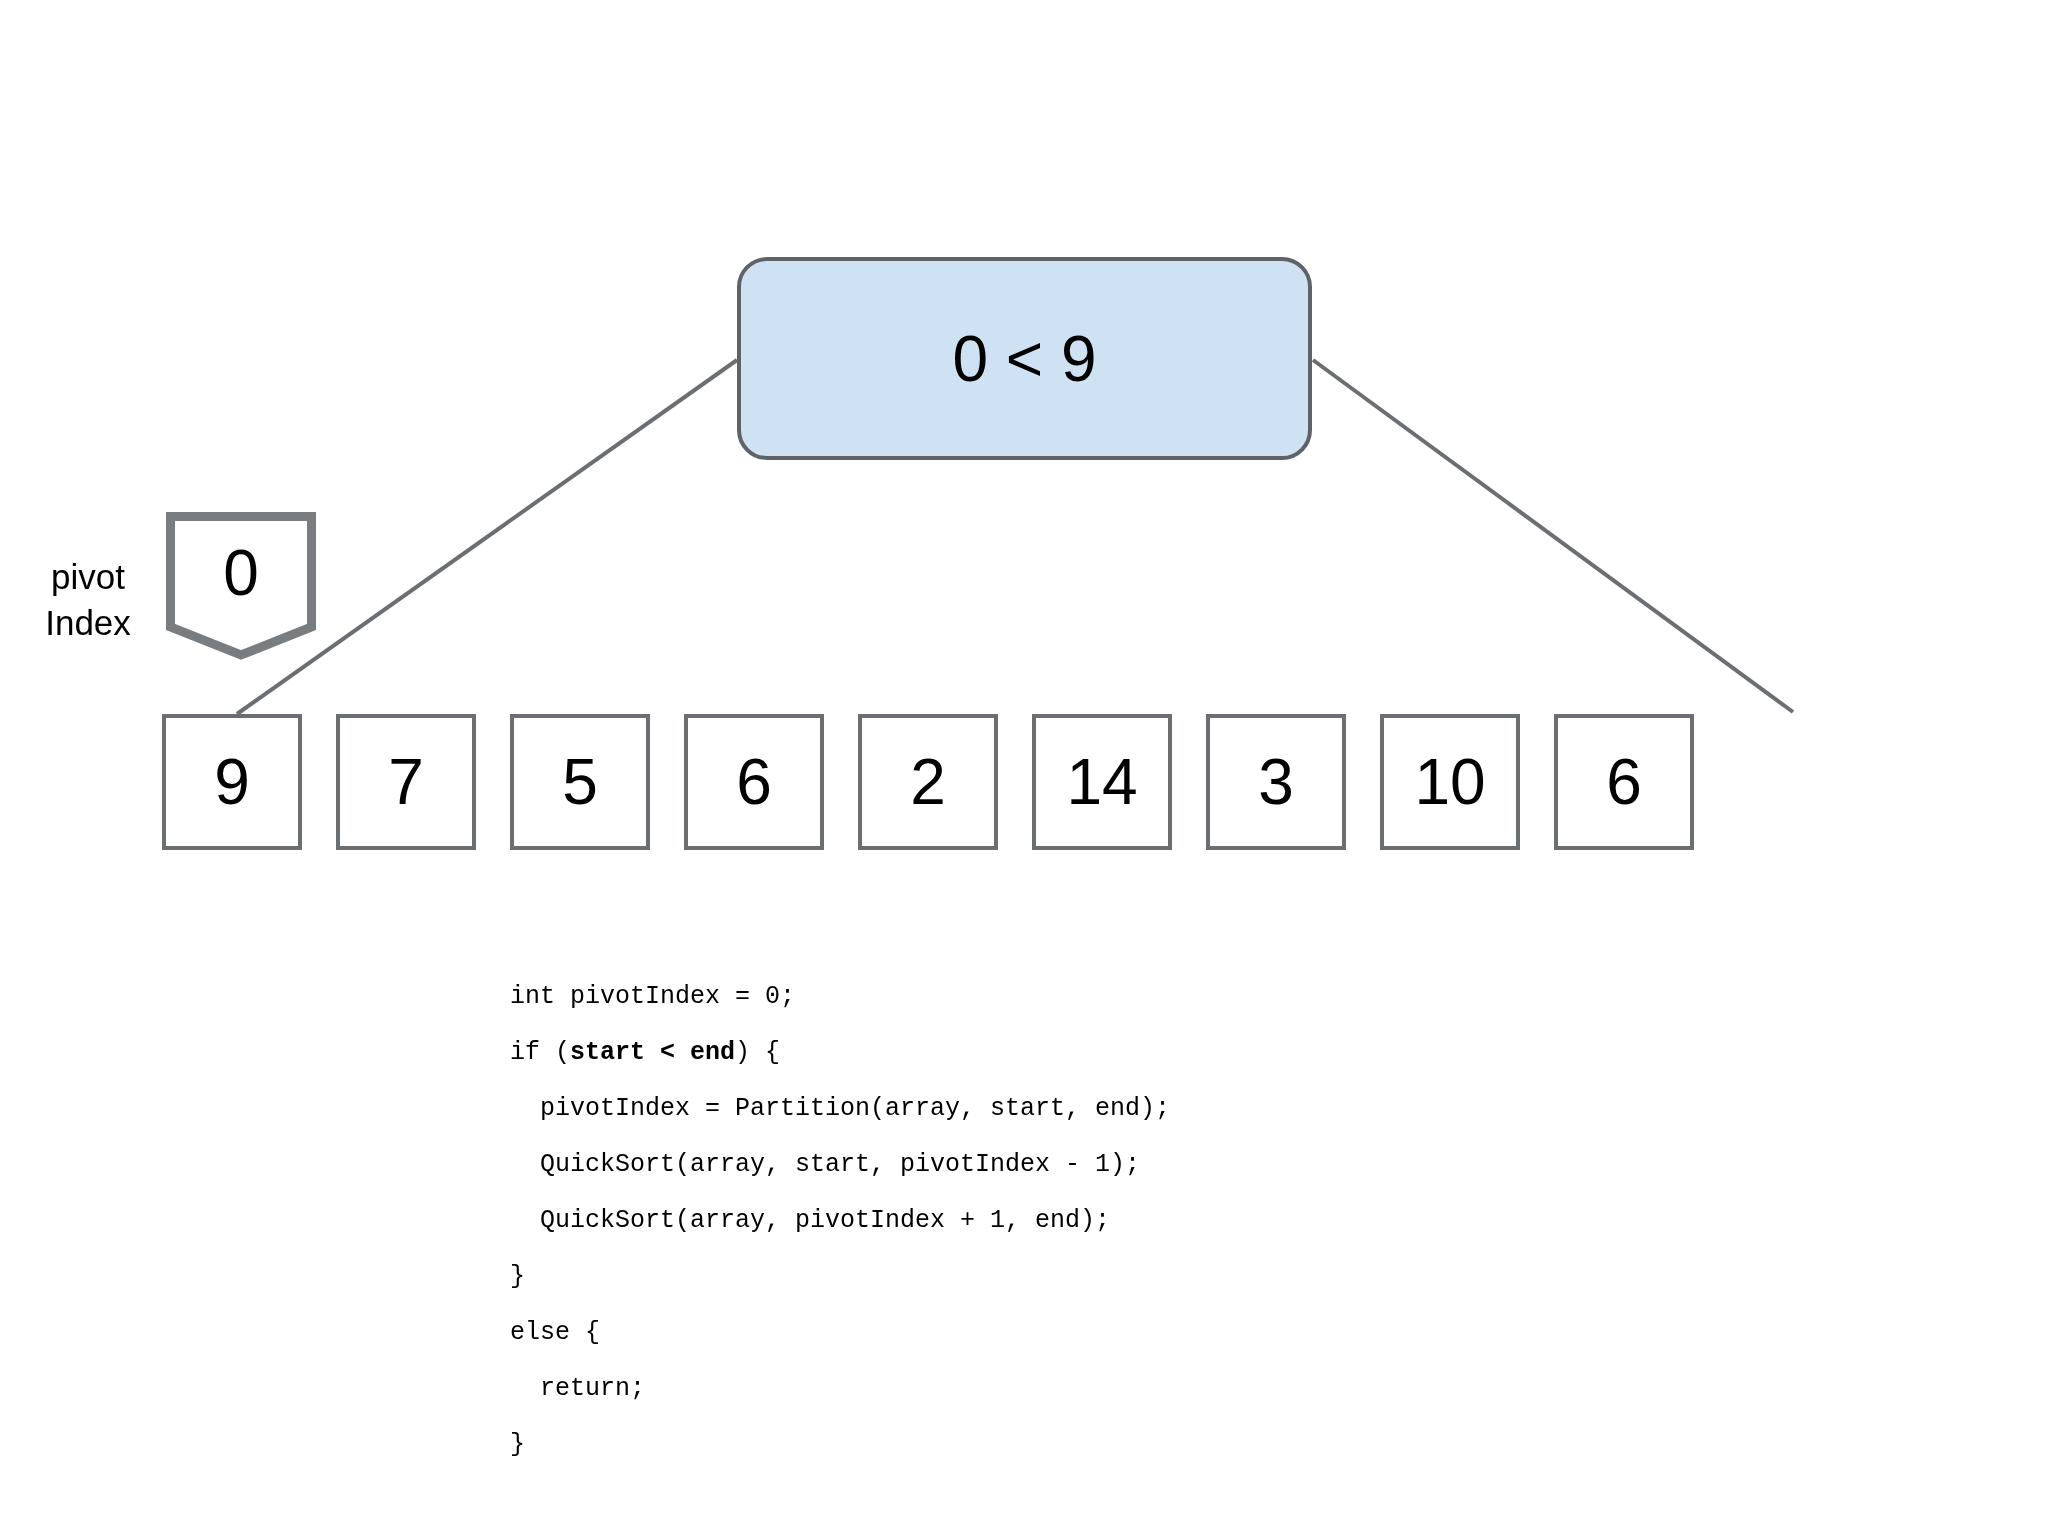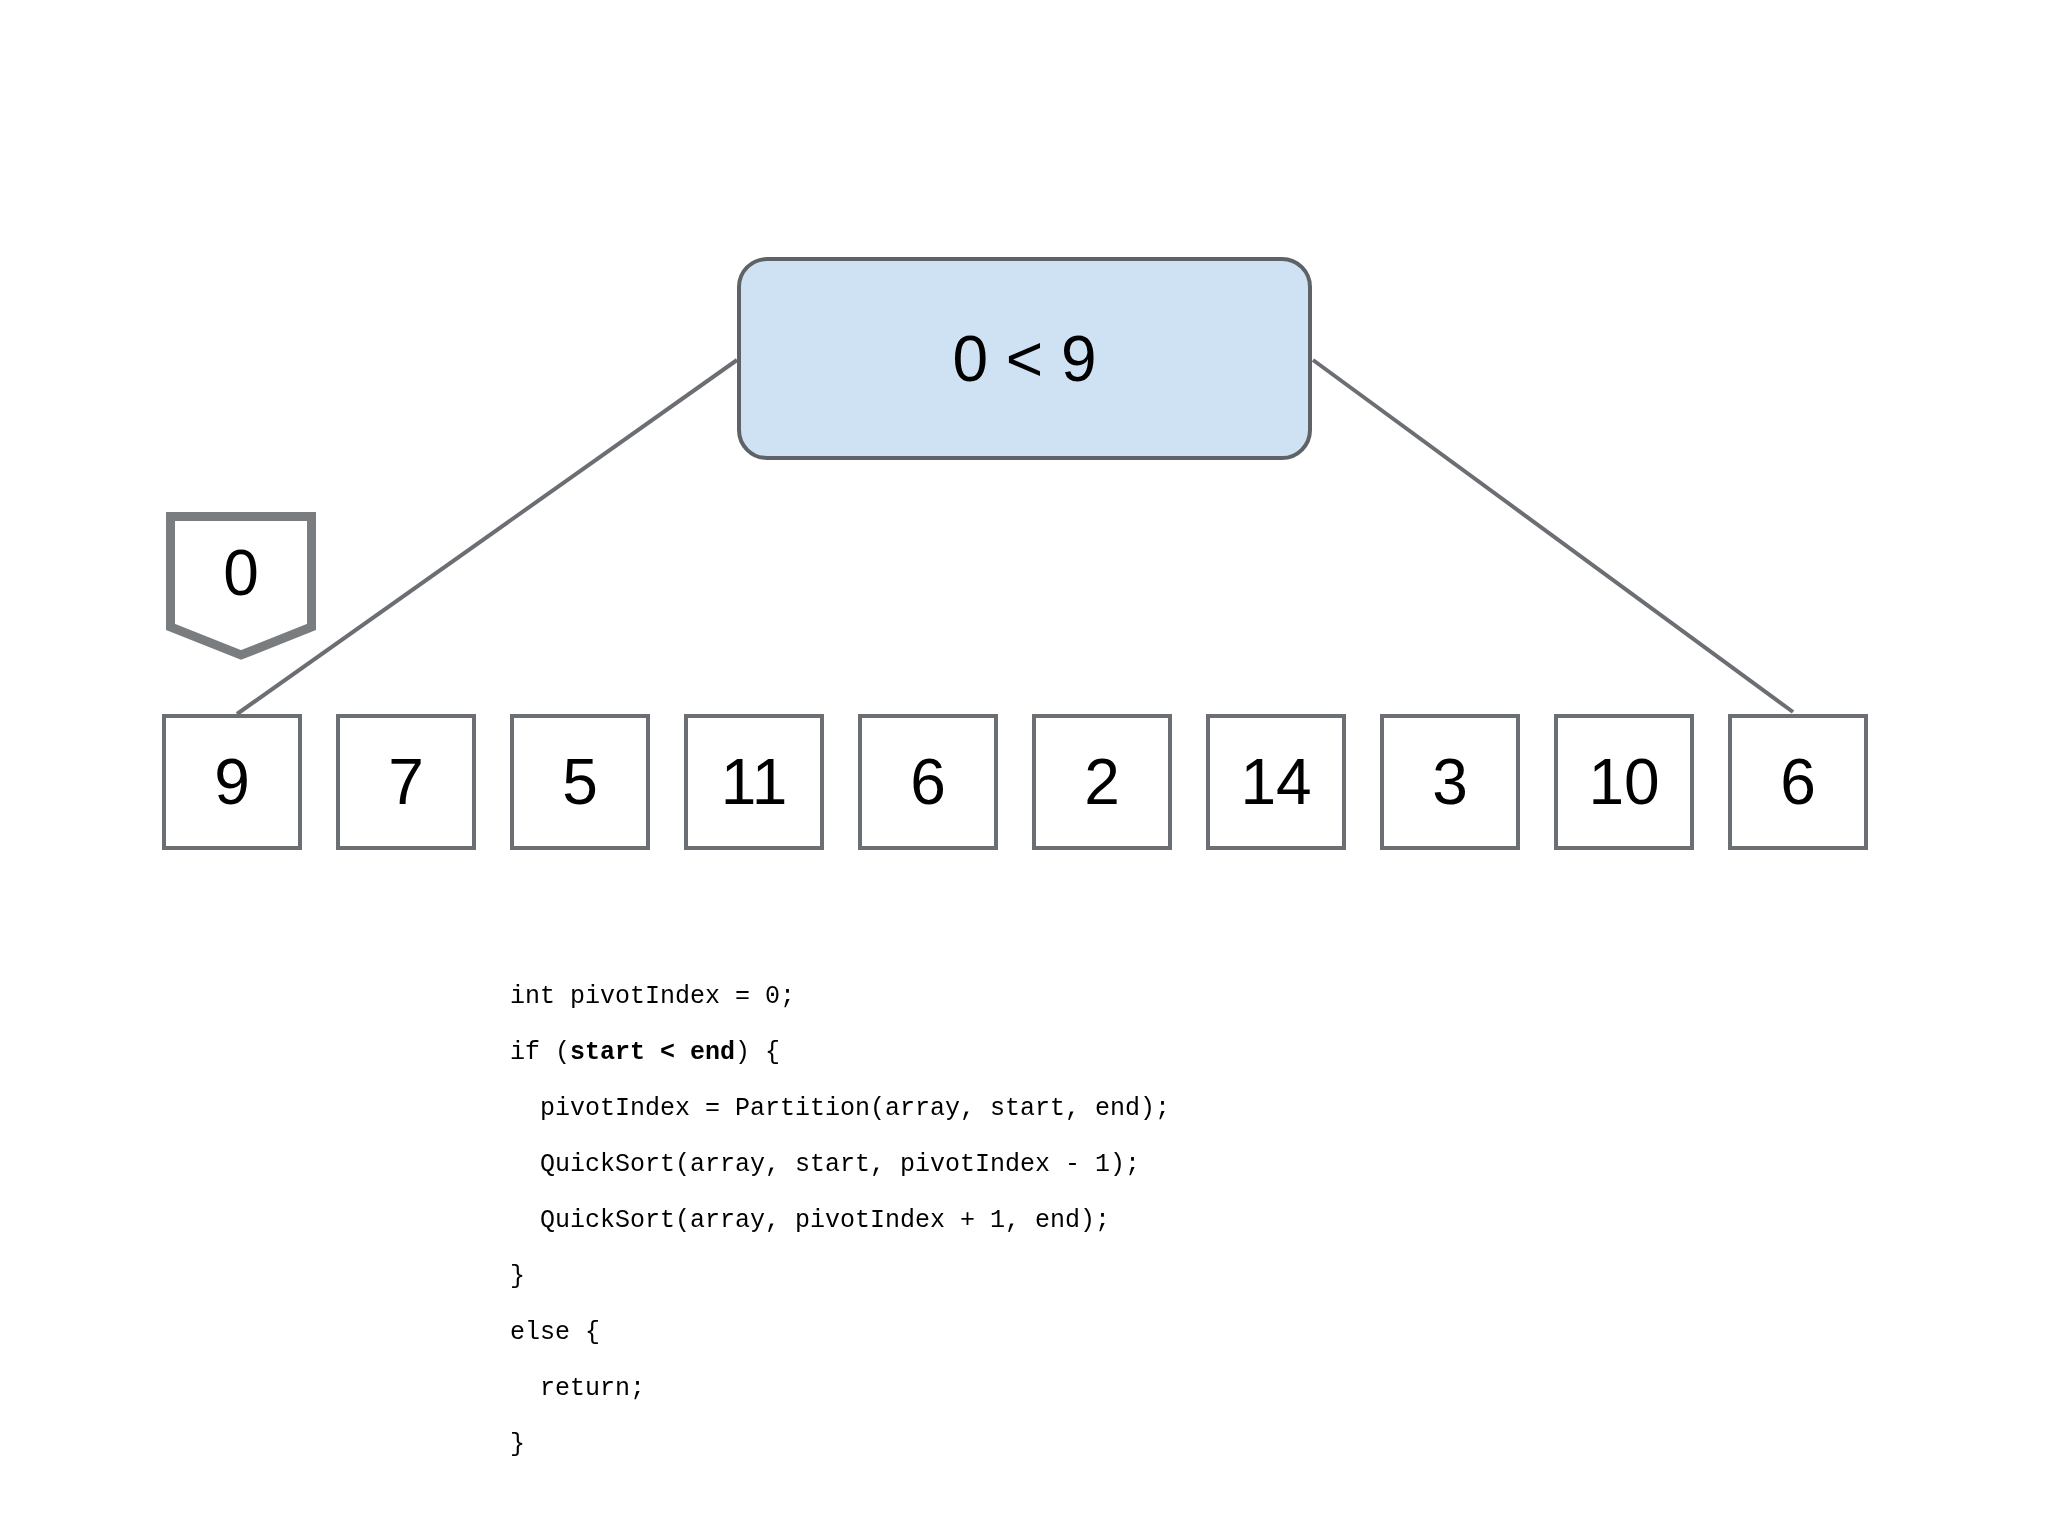--- a/index.html
+++ b/index.html
@@ -104,40 +104,41 @@
 
   <svg class="connectors" viewBox="0 0 2048 1536">
     <line class="conn" x1="737" y1="348" x2="237" y2="702"></line>
     <line class="conn" x1="1313" y1="348" x2="1793" y2="700"></line>
   </svg>
 
   <div class="decision">
     <div>0 &lt; 9</div>
   </div>
 
+  <div class="pivot-label">
+    <div>pivot</div>
+    <div>Index</div>
+  </div>
 
   <div class="pivot-marker">
     <svg viewBox="0 0 150 148">
       <polygon class="pent" points="4.5,4.5 145.5,4.5 145.5,115 75,143 4.5,115"></polygon>
     </svg>
     <span class="pivot-value">0</span>
   </div>
 
   <div class="array-row" id="array-row">
       <div class="cell">
         <span>9</span>
       </div>
       <div class="cell">
         <span>7</span>
       </div>
       <div class="cell">
         <span>5</span>
-      </div>
-      <div class="cell">
-        <span>11</span>
       </div>
       <div class="cell">
         <span>6</span>
       </div>
       <div class="cell">
         <span>2</span>
       </div>
       <div class="cell">
         <span>14</span>
       </div>

